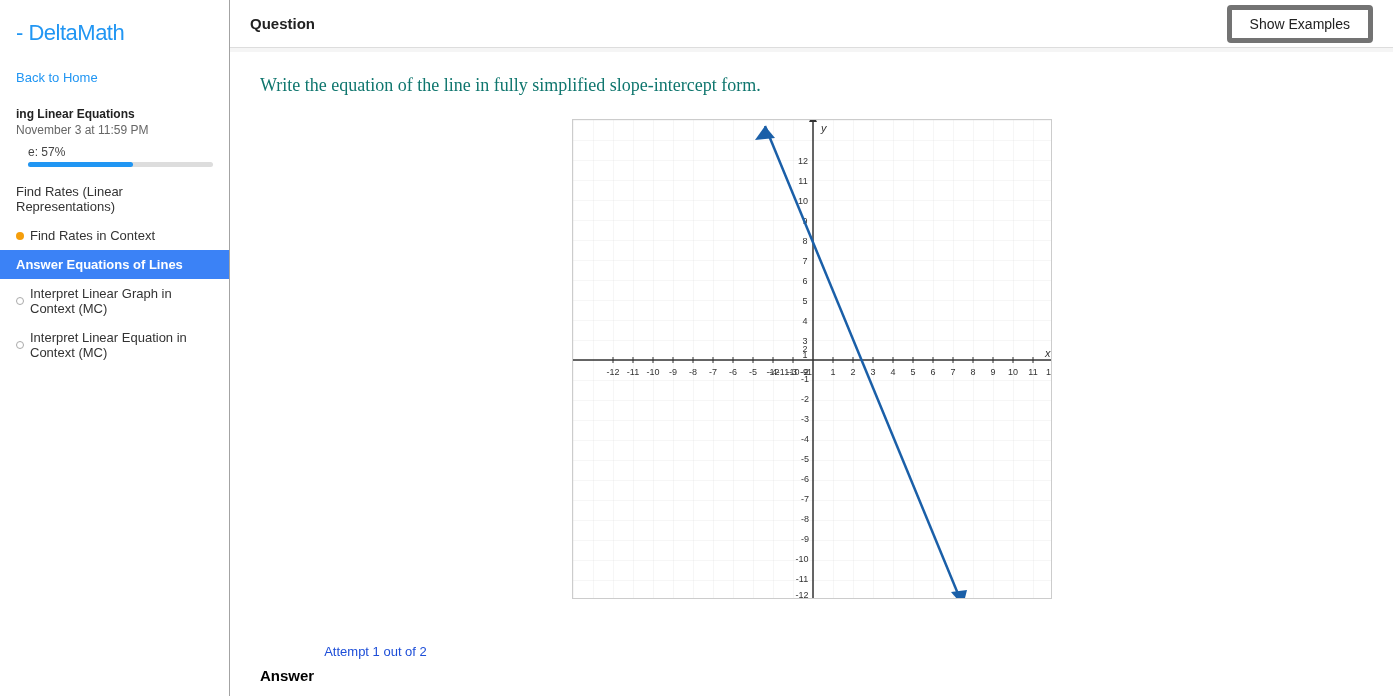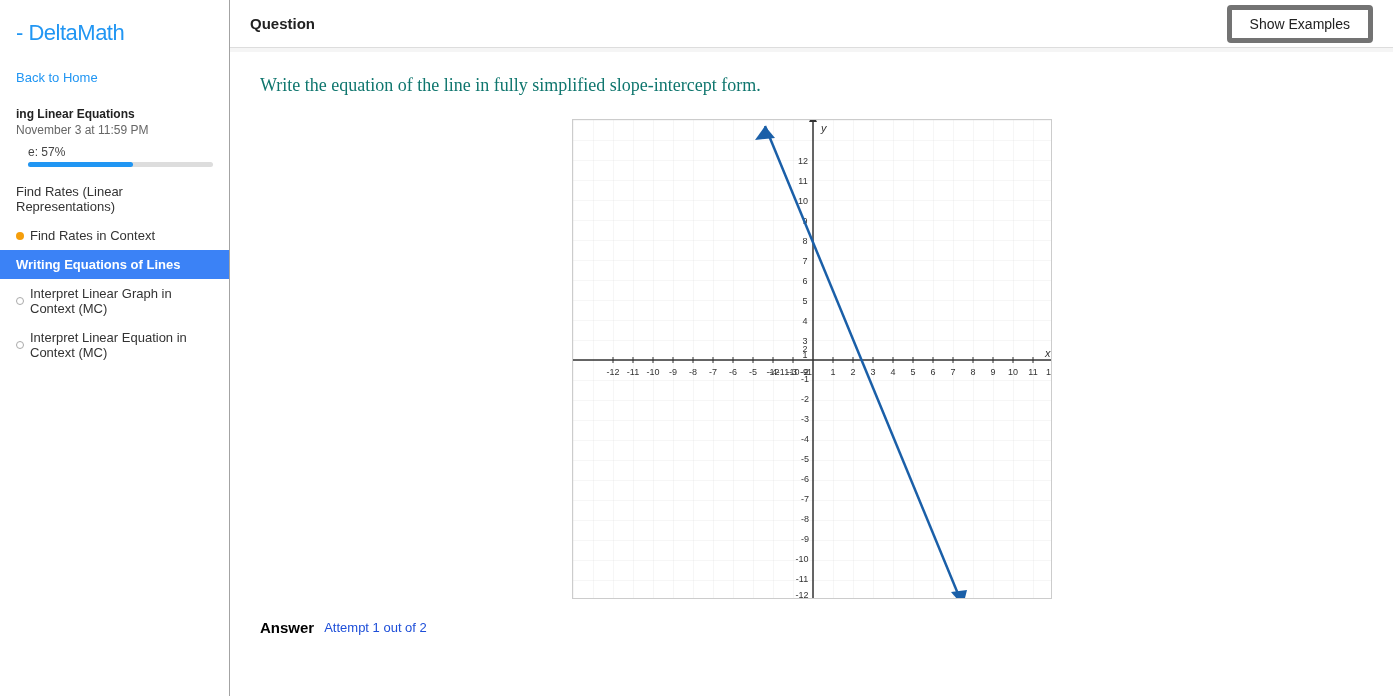--- a/index.html
+++ b/index.html
@@ -168,21 +168,21 @@
   </div>
 
   <div class="nav-item">
     <span>Find Rates (Linear Representations)</span>
   </div>
   <div class="nav-item">
     <span class="dot yellow"></span>
     <span>Find Rates in Context</span>
   </div>
   <div class="nav-item active">
-    <span>Writing Equations of Lines</span>
+    <span>Answer Equations of Lines</span>
   </div>
   <div class="nav-item">
     <span class="dot white"></span>
     <span>Interpret Linear Graph in Context (MC)</span>
   </div>
   <div class="nav-item">
     <span class="dot white"></span>
     <span>Interpret Linear Equation in Context (MC)</span>
   </div>
 </div>
@@ -303,16 +303,16 @@
       <line x1="380" y1="237" x2="380" y2="243" stroke="#333" stroke-width="1"></line>
       <line x1="400" y1="237" x2="400" y2="243" stroke="#333" stroke-width="1"></line>
       <line x1="420" y1="237" x2="420" y2="243" stroke="#333" stroke-width="1"></line>
       <line x1="440" y1="237" x2="440" y2="243" stroke="#333" stroke-width="1"></line>
       <line x1="460" y1="237" x2="460" y2="243" stroke="#333" stroke-width="1"></line>
 
     </svg>
   </div>
 
   <div style="display:flex; align-items:center; gap:10px; margin-top:10px;">
-    <span class="answer-label" style="font-weight:bold; font-size:15px;">Answer</span>
+    <span class="answer-label" style="font-weight:bold; font-size:15px;margin-top:48px;">Answer</span>
     <span style="font-size:13px; color:#1d4ed8;">Attempt 1 out of 2</span>
   </div>
 </div>
 
 </body></html>

